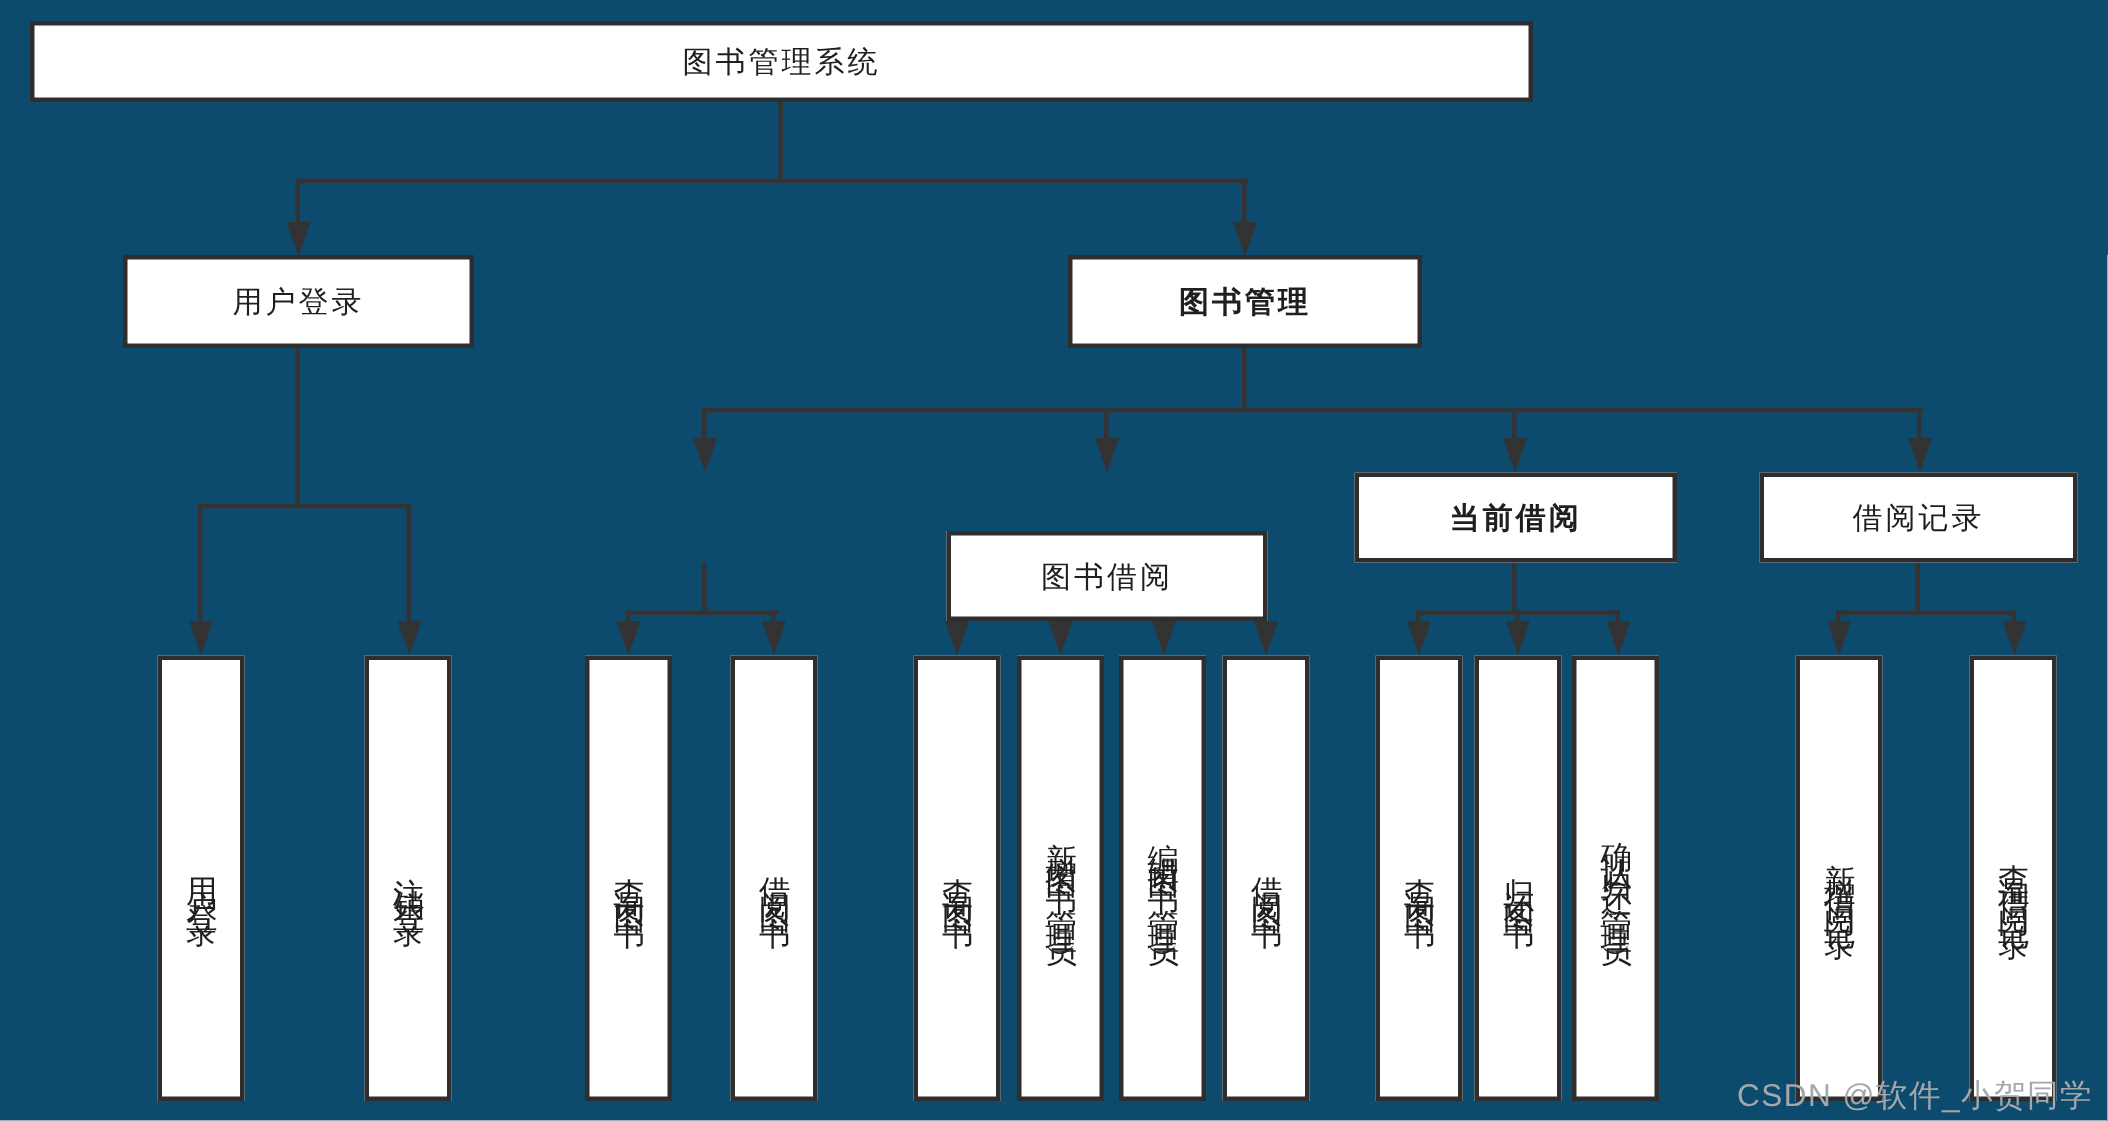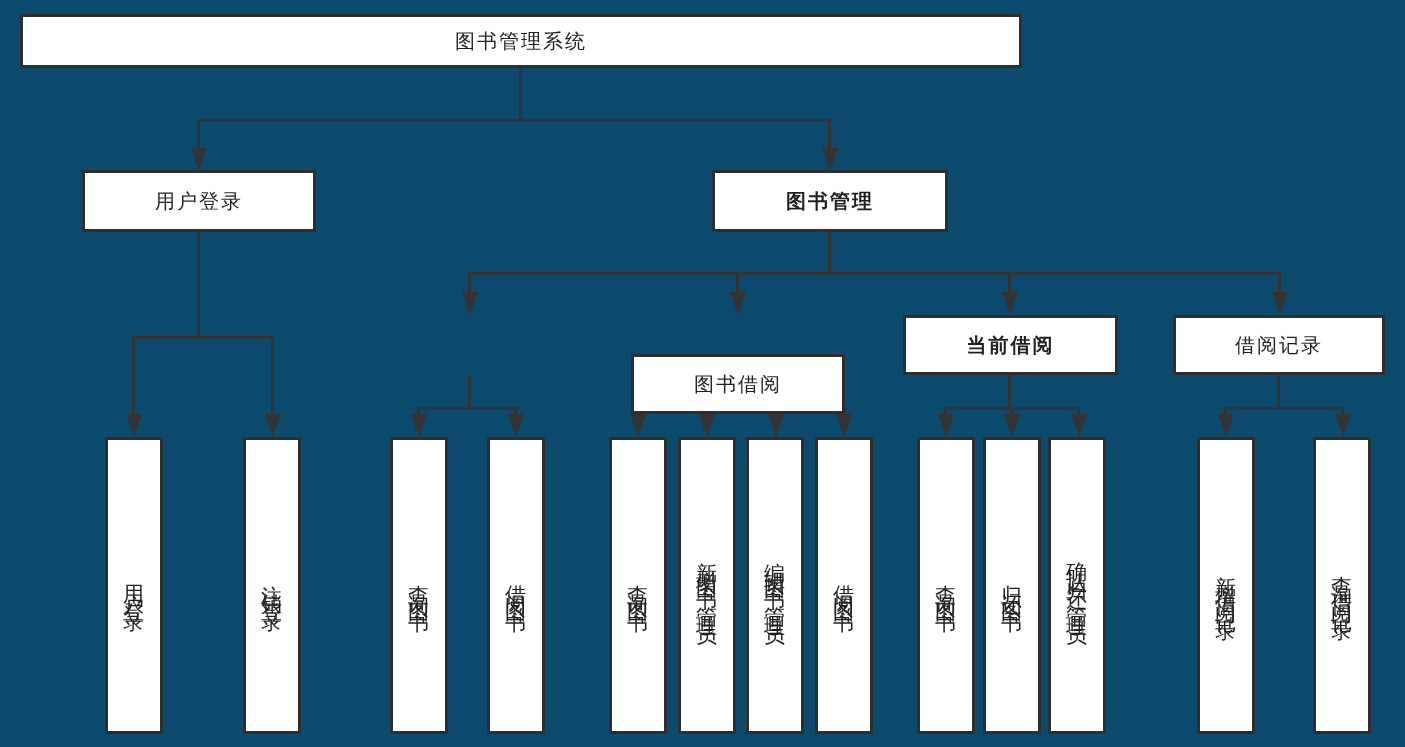--- a/index.html
+++ b/index.html
@@ -141,14 +141,15 @@
   <div class="box v-box" style="left:746px;top:437px;width:58px;height:297px;">编辑图书（管理员）</div>
   <div class="box v-box" style="left:815px;top:437px;width:58px;height:297px;">借阅图书</div>
 
   <div class="box v-box" style="left:917px;top:437px;width:58px;height:297px;">查询图书</div>
   <div class="box v-box" style="left:983px;top:437px;width:58px;height:297px;">归还图书</div>
   <div class="box v-box" style="left:1048px;top:437px;width:58px;height:297px;">确认归还（管理员）</div>
 
   <div class="box v-box" style="left:1197px;top:437px;width:58px;height:297px;">新增借阅记录</div>
   <div class="box v-box" style="left:1313px;top:437px;width:58px;height:297px;">查询借阅记录</div>
 
+  <div class="watermark">CSDN @软件_小贺同学</div>
 
 </div>
 
 </body></html>

